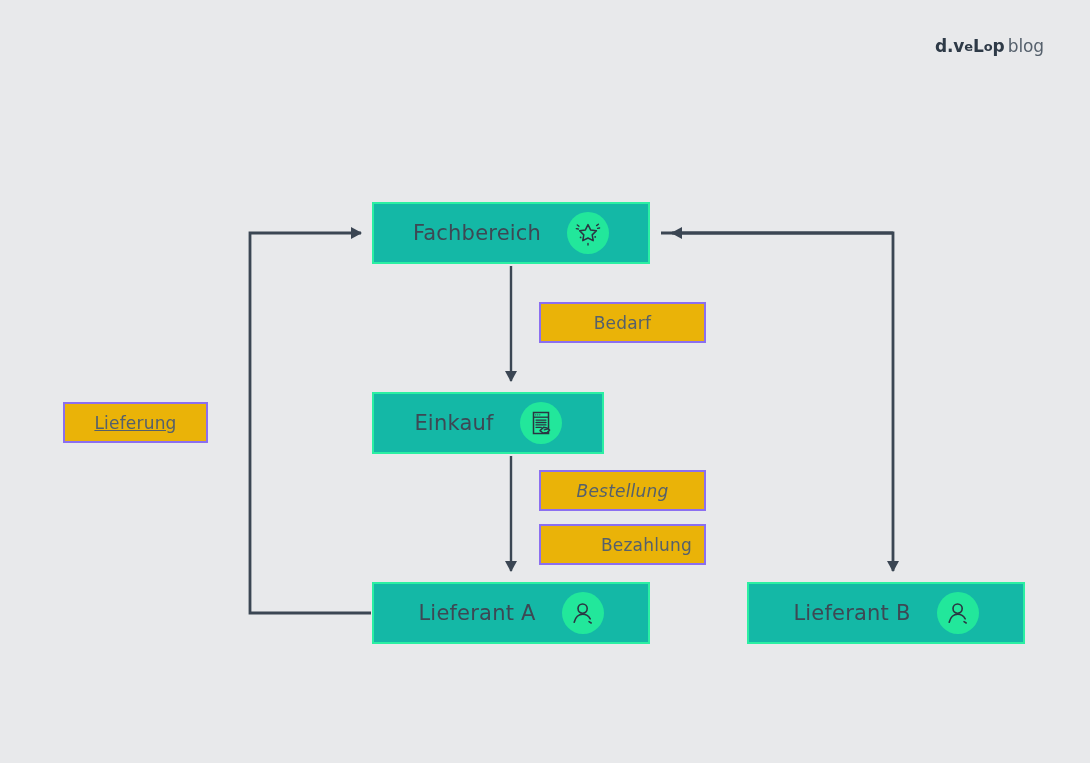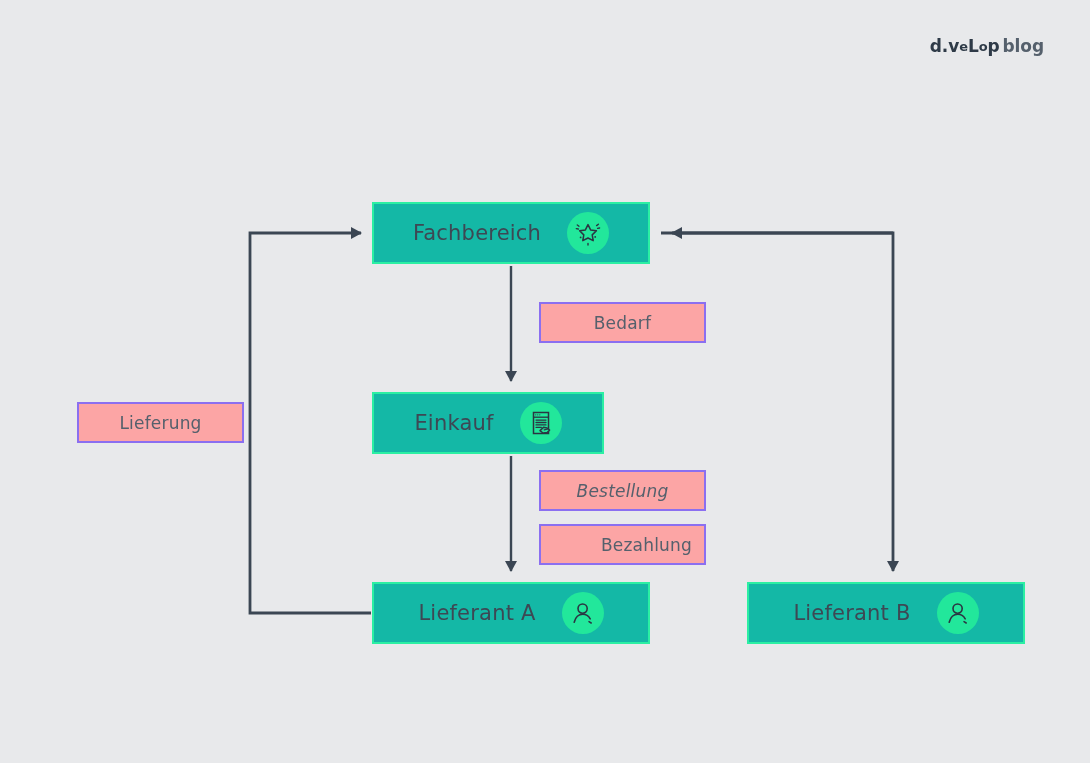--- a/index.html
+++ b/index.html
@@ -31,21 +31,21 @@
   }
   #brand .mark {
     font-weight: bold;
     color: #2E3A47;
   }
   #brand .mark .sm {
     font-size: 13px;
     vertical-align: 1px;
   }
   #brand .word {
-    font-weight: bold;
+    font-weight: normal;
     color: #55606C;
     margin-left: 3px;
   }
 
   
   #title {
     position: absolute;
     left: 272px;
     top: 76px;
     font-size: 27px;
@@ -97,34 +97,34 @@
 
   #node-fachbereich { left: 372px; top: 202px;  width: 278px; height: 62px; }
   #node-einkauf     { left: 372px; top: 392px;  width: 232px; height: 62px; }
   #node-lieferant-a { left: 372px; top: 582px;  width: 278px; height: 62px; }
   #node-lieferant-b { left: 747px; top: 582px;  width: 278px; height: 62px; }
 
   
   .flow-label {
     position: absolute;
     box-sizing: border-box;
-    background: #fca5a5;
+    background: #eab308;
     border: 2px solid #8B6FF0;
     display: flex;
     align-items: center;
     justify-content: center;
     font-size: 17px;
     color: #55606C;
     letter-spacing: 0.2px;
     white-space: nowrap;
   }
   #label-bedarf     { left: 539px; top: 302px; width: 167px; height: 41px; }
   #label-bestellung { left: 539px; top: 470px; width: 167px; height: 41px; font-style: italic; }
   #label-bezahlung  { left: 539px; top: 524px; width: 167px; height: 41px; padding-left: 48px; }
-  #label-lieferung  { left: 77px;  top: 402px; width: 167px; height: 41px; }
+  #label-lieferung  { left: 63px;  top: 402px; width: 145px; height: 41px; text-decoration: underline; }
 </style>
 </head>
 <body>
 
 <div id="canvas">
 
   <div id="brand">
     <span class="mark">d.v<span class="sm">e</span>L<span class="sm">o</span>p</span><span class="word">blog</span>
   </div>
 

